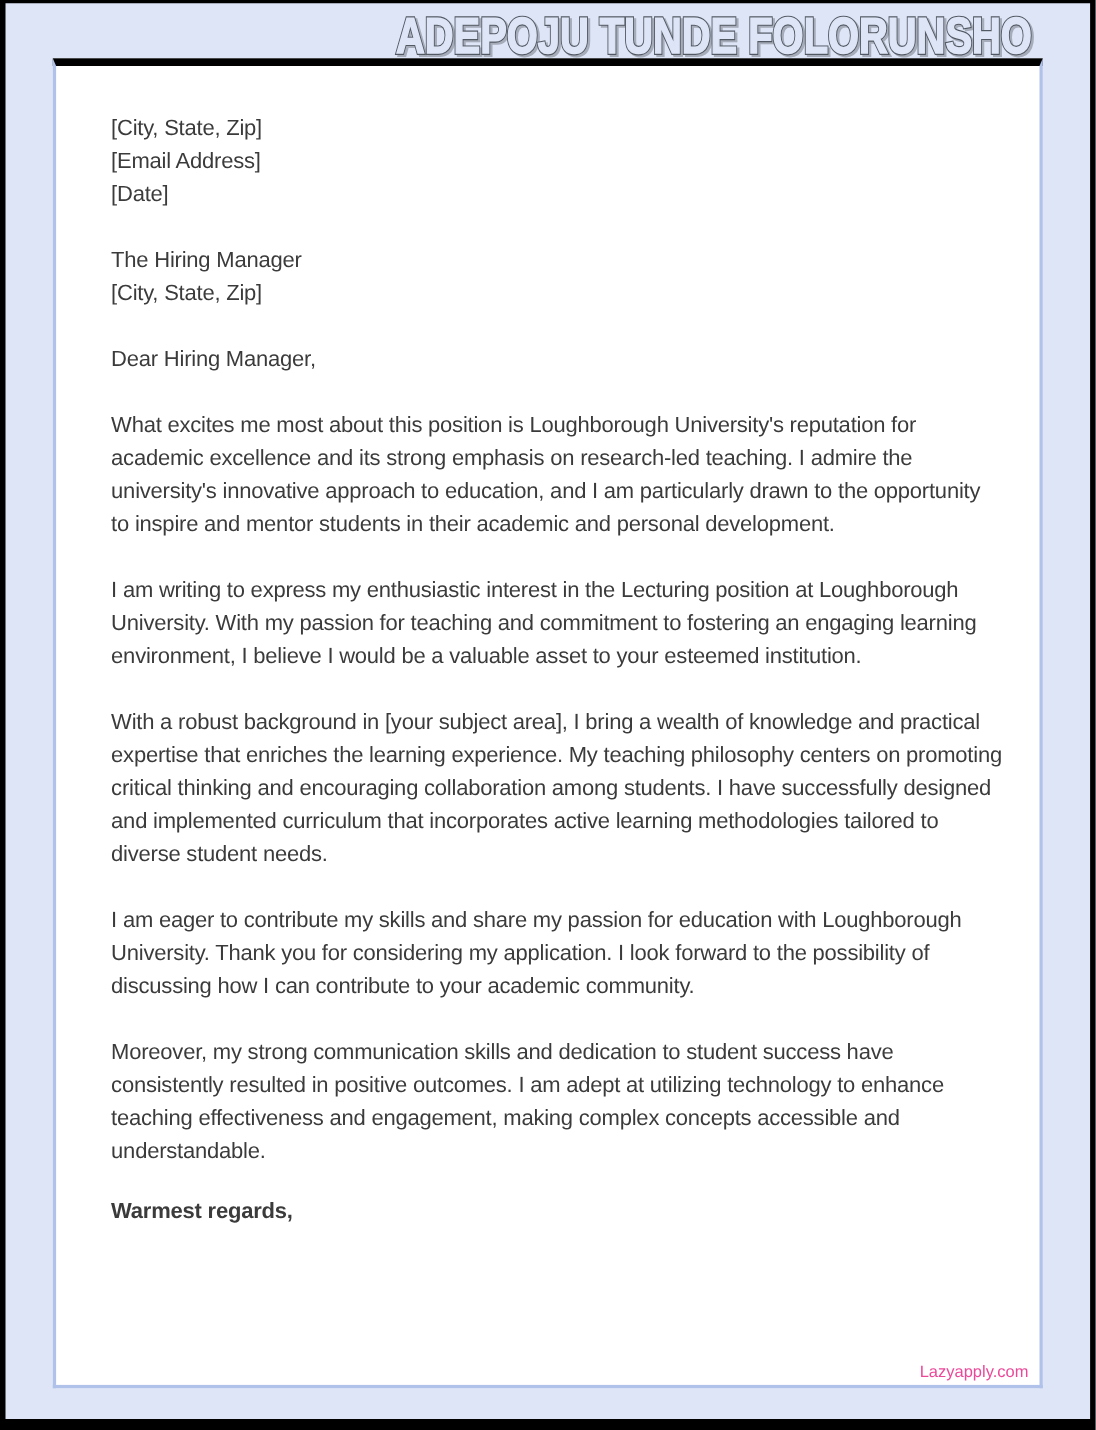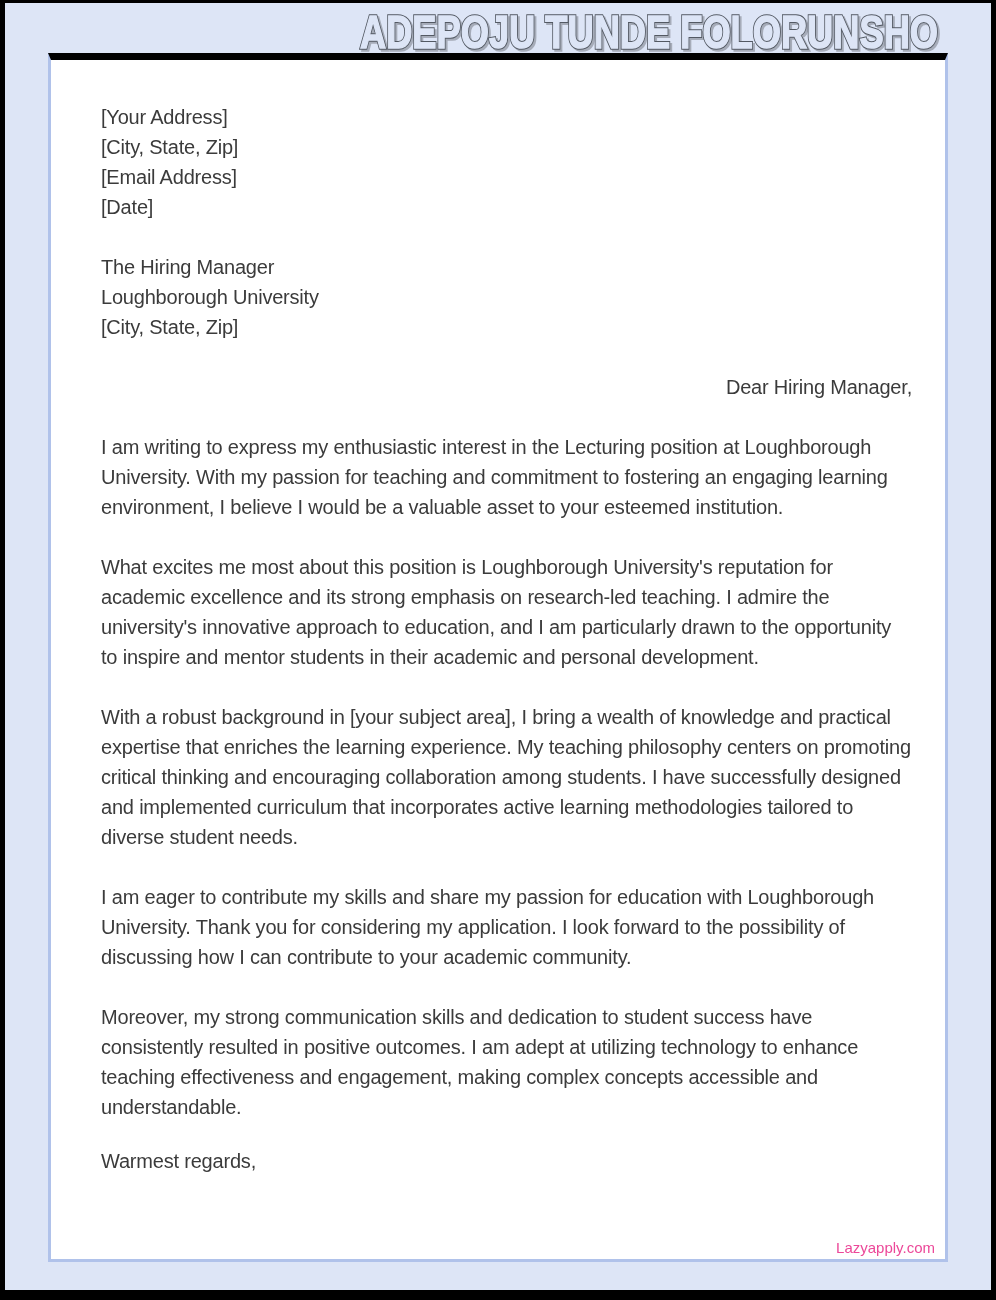--- a/index.html
+++ b/index.html
@@ -49,22 +49,22 @@
     position: relative;
     overflow: hidden;
     color: #3b3b3b;
     font-size: 20px;
     line-height: 30px;
     letter-spacing: -0.2px;
   }
   .block { margin: 0 0 30px 0; }
   .line { height: 30px; white-space: nowrap; }
   .para { margin: 0 0 30px 0; }
-  .salutation { margin: 0 0 30px 0; text-align: right; }
-  .closing { margin-top: -6px; height: 30px; }
+  .salutation { margin: 0 0 30px 0; }
+  .closing { margin-top: -6px; height: 30px; font-weight: bold; }
 
   .watermark {
     position: absolute;
     right: 10px;
     bottom: 2px;
     font-size: 15px;
     line-height: 18px;
     letter-spacing: 0;
     color: #ec4899;
   }
@@ -82,36 +82,34 @@
 
         <text x="590" y="48" text-anchor="end" textLength="578" lengthAdjust="spacingAndGlyphs" fill="none" stroke="#535963" stroke-width="3.6">ADEPOJU TUNDE FOLORUNSHO</text>
 
         <text x="590" y="48" text-anchor="end" textLength="578" lengthAdjust="spacingAndGlyphs" fill="#dde5f6" stroke="#dde5f6" stroke-width="1.5">ADEPOJU TUNDE FOLORUNSHO</text>
       </svg>
     </div>
 
     <div class="letter-panel">
 
       <div class="block">
-        <div class="line">[Your Address]</div>
         <div class="line">[City, State, Zip]</div>
         <div class="line">[Email Address]</div>
         <div class="line">[Date]</div>
       </div>
 
       <div class="block">
         <div class="line">The Hiring Manager</div>
-        <div class="line">Loughborough University</div>
         <div class="line">[City, State, Zip]</div>
       </div>
 
       <div class="salutation line">Dear Hiring Manager,</div>
 
+      <p class="para">What excites me most about this position is Loughborough University's reputation for academic excellence and its strong emphasis on research-led teaching. I admire the university's innovative approach to education, and I am particularly drawn to the opportunity to inspire and mentor students in their academic and personal development.</p>
       <p class="para">I am writing to express my enthusiastic interest in the Lecturing position at Loughborough University. With my passion for teaching and commitment to fostering an engaging learning environment, I believe I would be a valuable asset to your esteemed institution.</p>
-      <p class="para">What excites me most about this position is Loughborough University's reputation for academic excellence and its strong emphasis on research-led teaching. I admire the university's innovative approach to education, and I am particularly drawn to the opportunity to inspire and mentor students in their academic and personal development.</p>
       <p class="para">With a robust background in [your subject area], I bring a wealth of knowledge and practical expertise that enriches the learning experience. My teaching philosophy centers on promoting critical thinking and encouraging collaboration among students. I have successfully designed and implemented curriculum that incorporates active learning methodologies tailored to diverse student needs.</p>
       <p class="para">I am eager to contribute my skills and share my passion for education with Loughborough University. Thank you for considering my application. I look forward to the possibility of discussing how I can contribute to your academic community.</p>
       <p class="para">Moreover, my strong communication skills and dedication to student success have consistently resulted in positive outcomes. I am adept at utilizing technology to enhance teaching effectiveness and engagement, making complex concepts accessible and understandable.</p>
 
       <div class="closing">Warmest regards,</div>
 
       <div class="watermark">Lazyapply.com</div>
     </div>
 
   </div>

